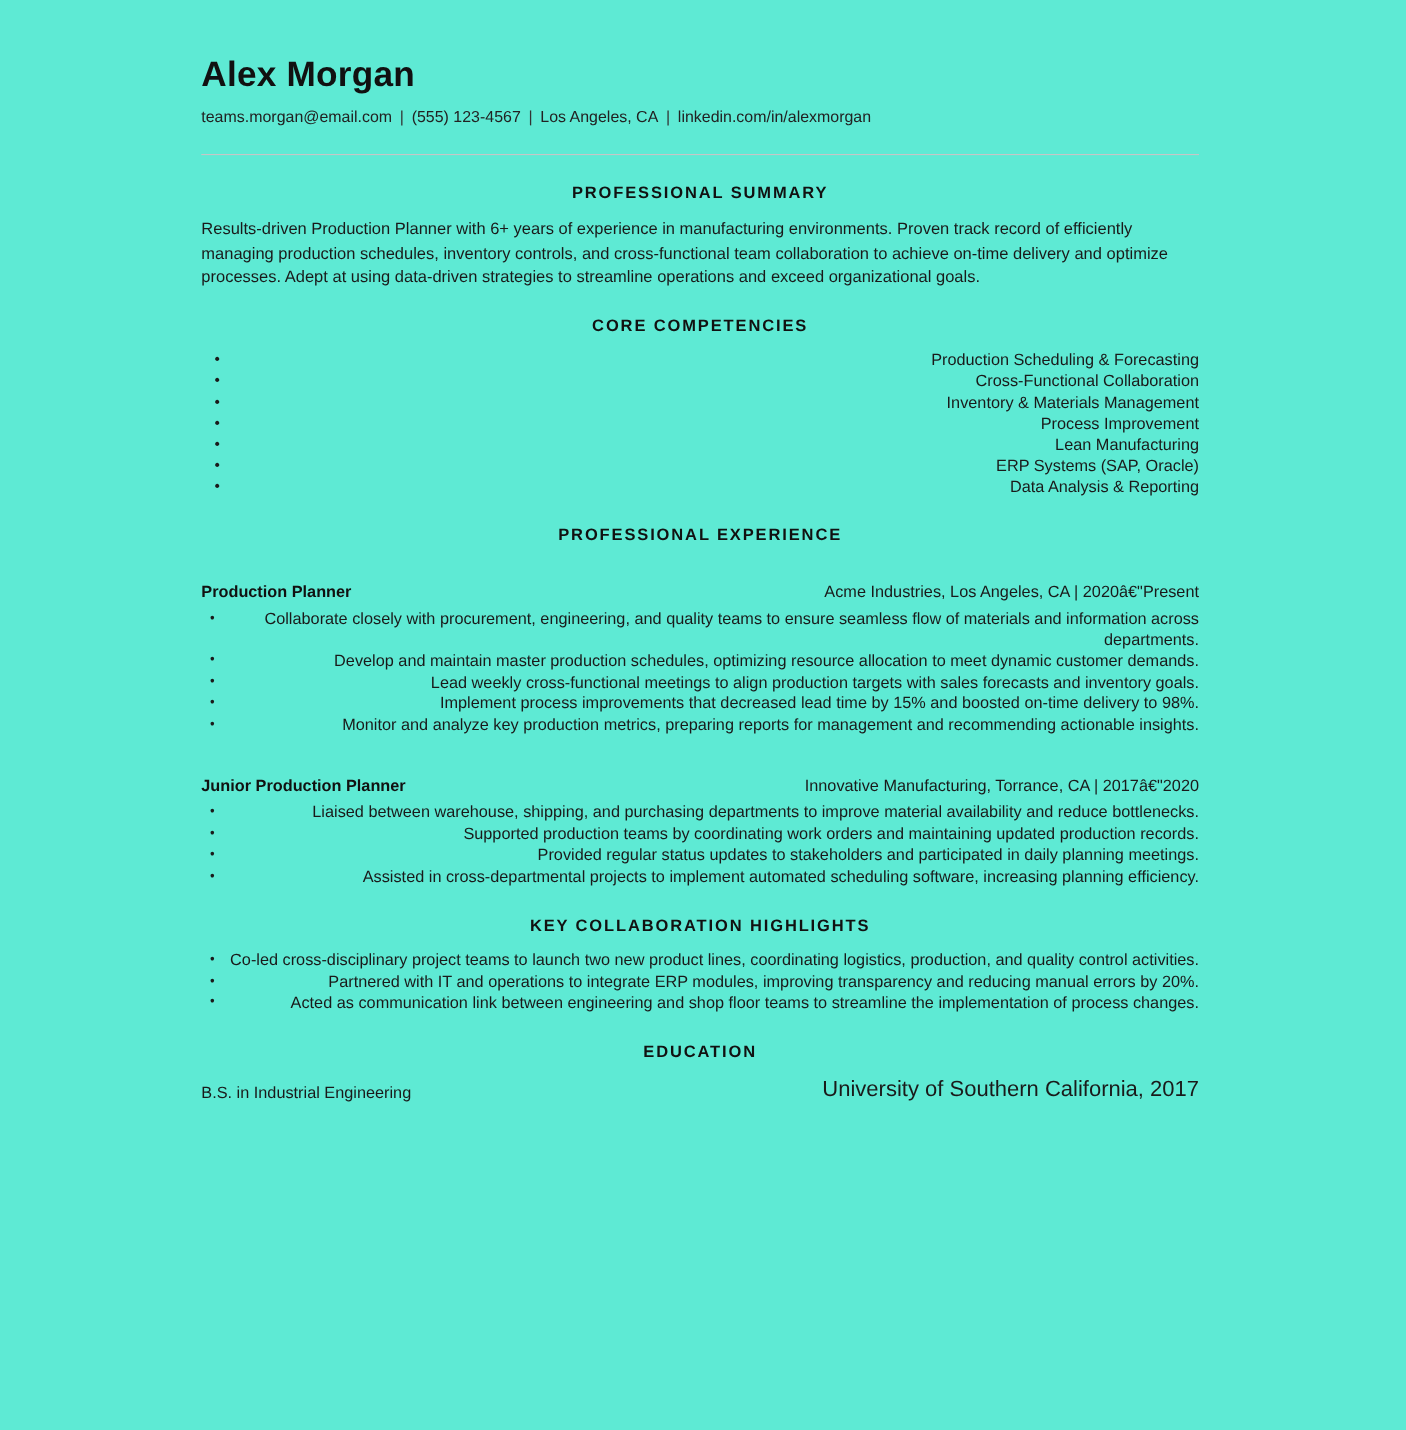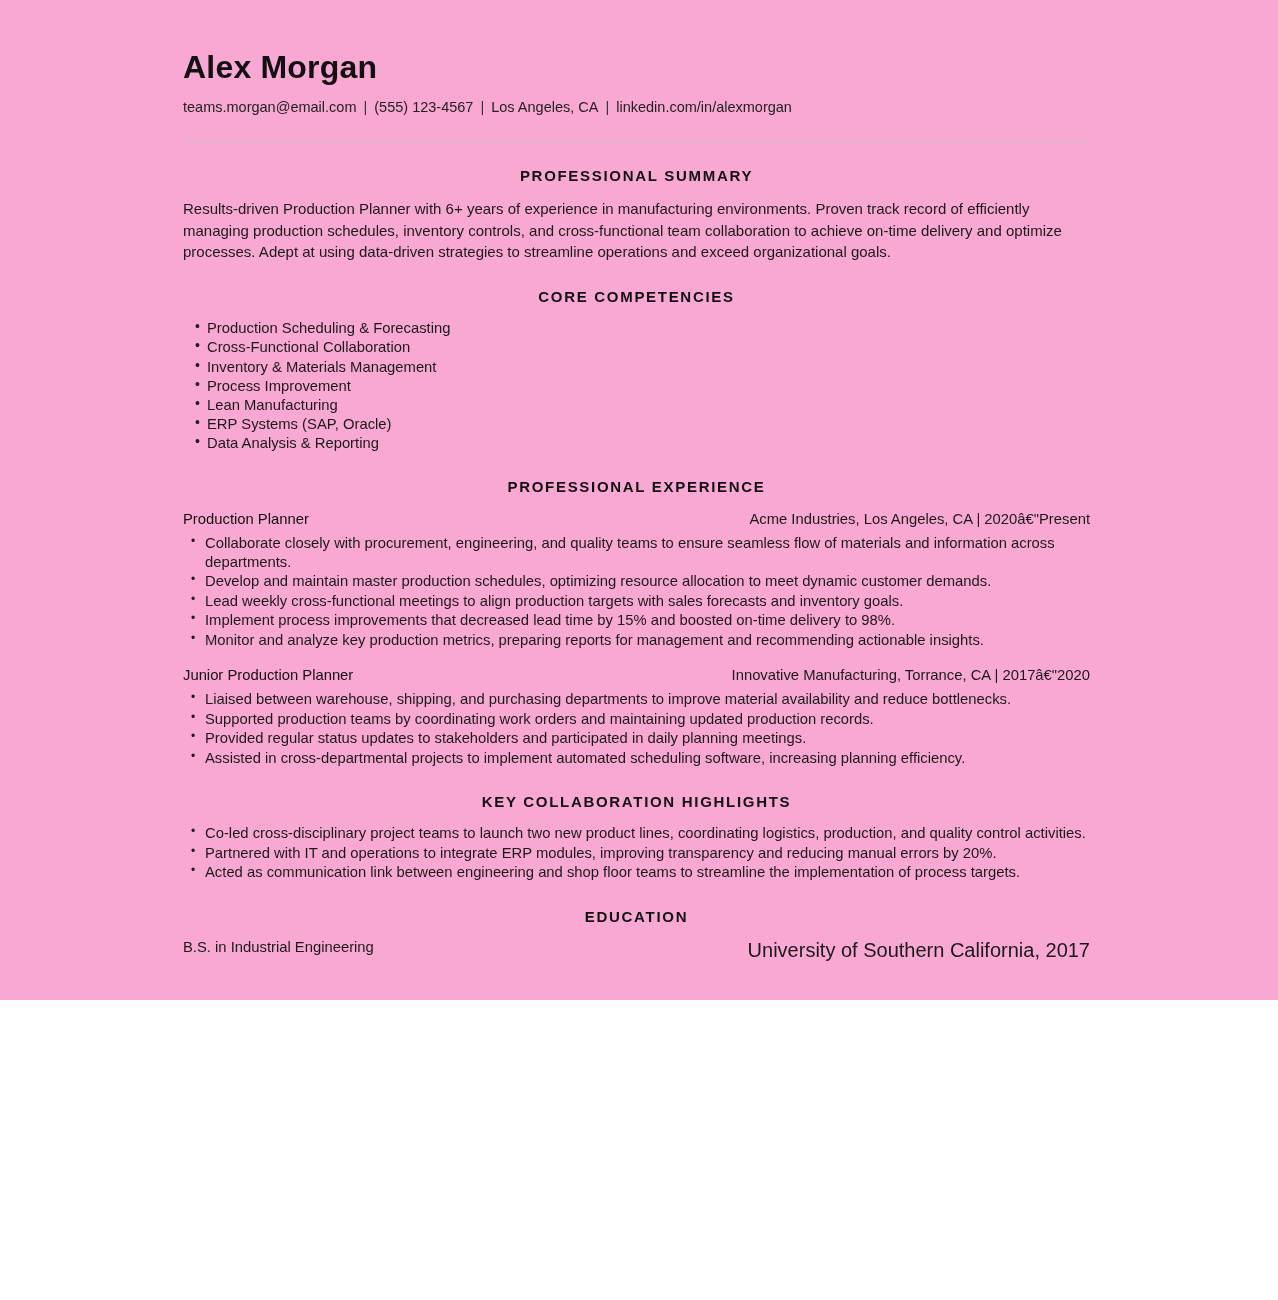--- a/index.html
+++ b/index.html
@@ -10,22 +10,22 @@
   body {
     width: 1278px;
     height: 1300px;
     font-family: "Liberation Sans", sans-serif;
     color: #1a1a1a;
     -webkit-font-smoothing: antialiased;
   }
   .page {
     position: relative;
     width: 1278px;
-    height: 1000px;
-    background: #f9a8d4;
+    height: 1300px;
+    background: #5eead4;
     box-sizing: border-box;
   }
   .resume {
     position: absolute;
     left: 183px;
     top: 48px;
     width: 907px;
   }
 
   
@@ -75,20 +75,21 @@
     color: #1a1a1a;
     margin: 0;
     max-width: 900px;
   }
 
   
   ul.bullets {
     list-style: none;
     margin: 0;
     padding: 0;
+    text-align: right;
   }
   ul.bullets > li {
     position: relative;
     font-size: 14.8px;
     line-height: 1.24;
     color: #1a1a1a;
     padding-left: 24px;
     margin: 0 0 2px 0;
   }
   ul.bullets > li::before {
@@ -126,39 +127,40 @@
     margin-bottom: 0;
   }
   .job-head {
     display: flex;
     justify-content: space-between;
     align-items: baseline;
     margin-bottom: 7px;
   }
   .job-title {
     font-size: 14.8px;
-    font-weight: normal;
+    font-weight: bold;
     color: #111111;
     white-space: nowrap;
+    margin-top: 20px;
   }
   .job-meta {
     font-size: 14.8px;
     color: #1a1a1a;
     text-align: right;
     white-space: nowrap;
   }
   .experience-section .section-title {
     margin-bottom: 16px;
   }
 
   
   .edu-row {
     display: flex;
     justify-content: space-between;
-    align-items: flex-start;
+    align-items: flex-end;
     gap: 10px;
   }
   .edu-degree {
     font-size: 14.8px;
     color: #1a1a1a;
   }
   .edu-school {
     font-size: 20px;
     color: #1a1a1a;
     text-align: right;
@@ -229,21 +231,21 @@
           <li>Assisted in cross-departmental projects to implement automated scheduling software, increasing planning efficiency.</li>
         </ul>
       </div>
     </div>
 
     <div class="section highlights-section">
       <h2 class="section-title">KEY COLLABORATION HIGHLIGHTS</h2>
       <ul class="bullets exp-bullets">
         <li>Co-led cross-disciplinary project teams to launch two new product lines, coordinating logistics, production, and quality control activities.</li>
         <li>Partnered with IT and operations to integrate ERP modules, improving transparency and reducing manual errors by 20%.</li>
-        <li>Acted as communication link between engineering and shop floor teams to streamline the implementation of process targets.</li>
+        <li>Acted as communication link between engineering and shop floor teams to streamline the implementation of process changes.</li>
       </ul>
     </div>
 
     <div class="section education-section">
       <h2 class="section-title">EDUCATION</h2>
       <div class="edu-row">
         <span class="edu-degree">B.S. in Industrial Engineering</span>
         <span class="edu-school">University of Southern California, 2017</span>
       </div>
     </div>

